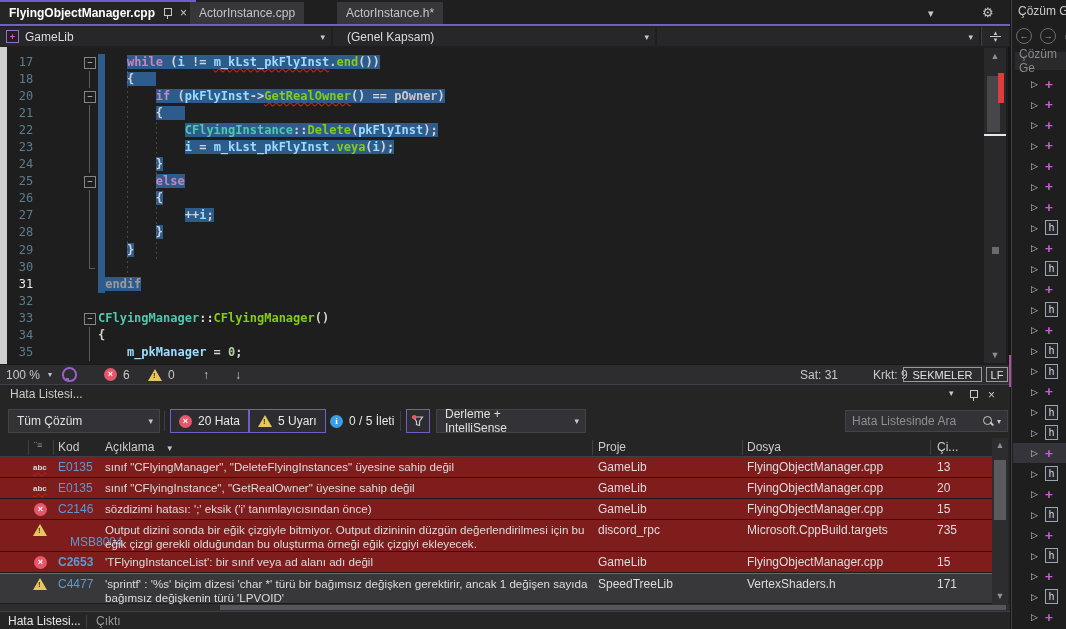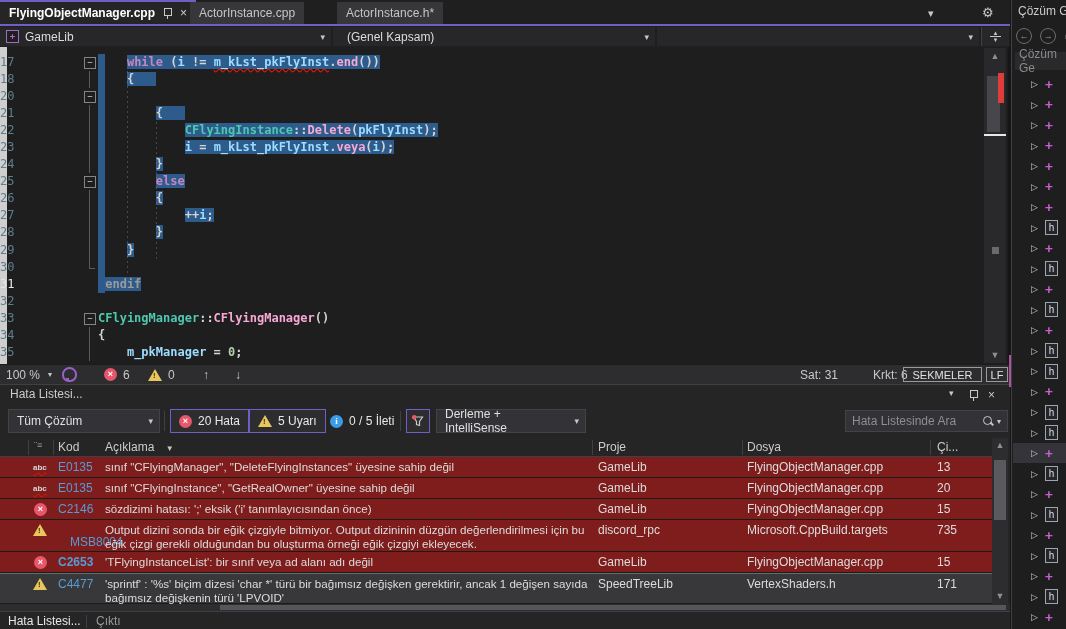--- a/index.html
+++ b/index.html
@@ -24,26 +24,26 @@
            font:bold 9px/10px "DejaVu Sans Mono",monospace;text-align:center;margin-right:6px;background:#1f1f1f;}
   #split-btn{left:981px;top:1px;width:27px;height:19px;border-left:1px solid #3f3f46;
              display:flex;align-items:center;justify-content:center;color:#c8c8c8;background:#27272a;}
   .splitglyph{display:inline-block;width:11px;text-align:center;font-size:7px;line-height:4px;color:#c8c8c8;}
   .splitglyph .bar{display:block;height:1px;background:#c8c8c8;margin:1px 0;}
   
   #editor{left:0;top:47px;width:1008px;height:317px;background:#1e1e1e;overflow:hidden;}
   #gutterstrip{left:0;top:0;width:7px;height:317px;background:#cfcfcf;}
   #code{left:0;top:7px;right:24px;}
   .cl{display:flex;height:17.05px;}
-  .num{width:58px;padding-right:6px;box-sizing:border-box;text-align:left;color:#5e7d8e;
+  .num{width:58px;padding-right:6px;box-sizing:border-box;text-align:center;color:#5e7d8e;
        font:12px/17.05px "DejaVu Sans Mono",monospace;}
   .num.cur{color:#e8e8e8;}
   .fold{width:40px;position:relative;flex:none;}
   .codepre{font:bold 12px/17.05px "DejaVu Sans Mono",monospace;white-space:pre;color:#d4d4d4;}
-  .kw{color:#C586C0;} .ty{color:#4EC9B0;} .fn{color:#f9a8d4;text-align:center;} .v{color:#9CDCFE;}
+  .kw{color:#C586C0;} .ty{color:#4EC9B0;} .fn{color:#84cc16;text-align:center;} .v{color:#9CDCFE;}
   .pl{color:#d4d4d4;} .pp{color:#9b9b9b;} .dim{color:#c8c8c8;} .num2{color:#B5CEA8;}
   .sq{text-decoration:underline wavy #e51400;text-decoration-skip-ink:none;text-underline-offset:2px;}
   .sel{background:#2d5c8c;}
   .fbox{position:absolute;left:26px;top:3px;width:10px;height:10px;border:1px solid #858585;
         background:#1e1e1e;color:#cccccc;font:9px/9px "DejaVu Sans Mono",monospace;text-align:center;z-index:2;}
   .fline{position:absolute;left:31px;top:0;bottom:0;width:1px;background:#5a5a5a;}
   .fcorner-v{position:absolute;left:31px;top:0;height:9px;width:1px;background:#5a5a5a;}
   .fcorner-h{position:absolute;left:31px;top:9px;width:6px;height:1px;background:#5a5a5a;}
   #colstrip{left:98px;top:7px;width:7px;height:239px;background:#2d5c8c;}
   .iguide{width:1px;background:repeating-linear-gradient(180deg,rgba(140,140,140,.38) 0 2px,transparent 2px 5px);z-index:3;}
@@ -181,20 +181,21 @@
         <div class="fold">
           <div class="fline"></div>
         </div>
         <span class="codepre">    <span class="sel"><span class="pl">{</span>&nbsp;&nbsp;&nbsp;</span></span>
       </div>
       <div class="cl">
         <div class="num">20</div>
         <div class="fold">
           <div class="fbox">−</div>
         </div>
+        <span class="codepre">        <span class="sel"><span class="kw">if</span><span class="pl"> (</span><span class="v">pkFlyInst</span><span class="pl">-&gt;</span><span class="fn sq">GetRealOwner</span><span class="pl">()</span><span class="pl"> == </span><span class="dim">pOwner</span><span class="pl">)</span></span></span>
       </div>
       <div class="cl">
         <div class="num">21</div>
         <div class="fold">
           <div class="fline"></div>
         </div>
         <span class="codepre">        <span class="sel"><span class="pl">{</span>&nbsp;&nbsp;&nbsp;</span></span>
       </div>
       <div class="cl">
         <div class="num">22</div>
@@ -319,21 +320,21 @@
     <span>6</span>
   </div>
   <div class="es" style="left:148px;gap:6px;">
     <span class="ic-warn"></span>
     <span>0</span>
   </div>
   <div class="es" style="left:203px;">↑</div>
   <div class="es" style="left:235px;">↓</div>
 
   <div class="es" style="left:800px;">Sat: 31</div>
-  <div class="es" style="left:873px;">Krkt: 6</div>
+  <div class="es" style="left:873px;">Krkt: 9</div>
   <div class="abs boxed" style="left:903px;top:2px;width:79px;">SEKMELER</div>
   <div class="abs boxed" style="left:986px;top:2px;width:22px;">LF</div>
 </div>
 
 
 <div class="abs" id="panel"></div>
 <div class="abs" id="ptitle">Hata Listesi...</div>
 <span class="abs pticon" style="left:949px;font-size:9px;">▾</span>
 <span class="abs pticon pin" style="left:969px;top:390px;"></span>
 <span class="abs pticon" style="left:988px;font-size:12px;">×</span>

